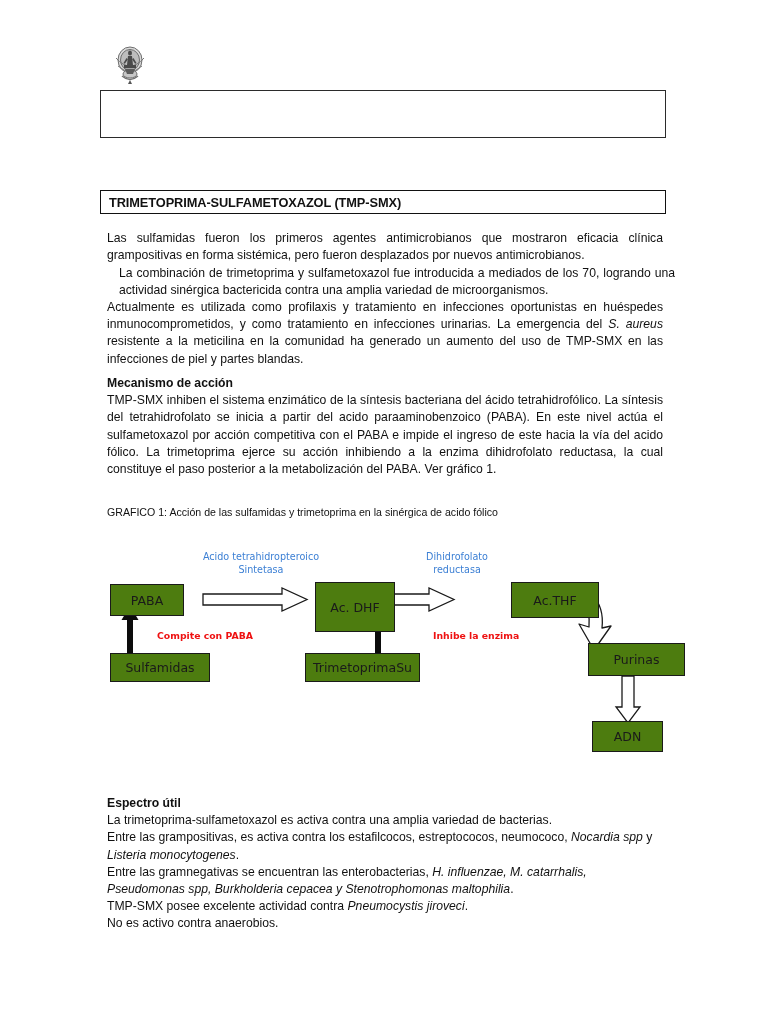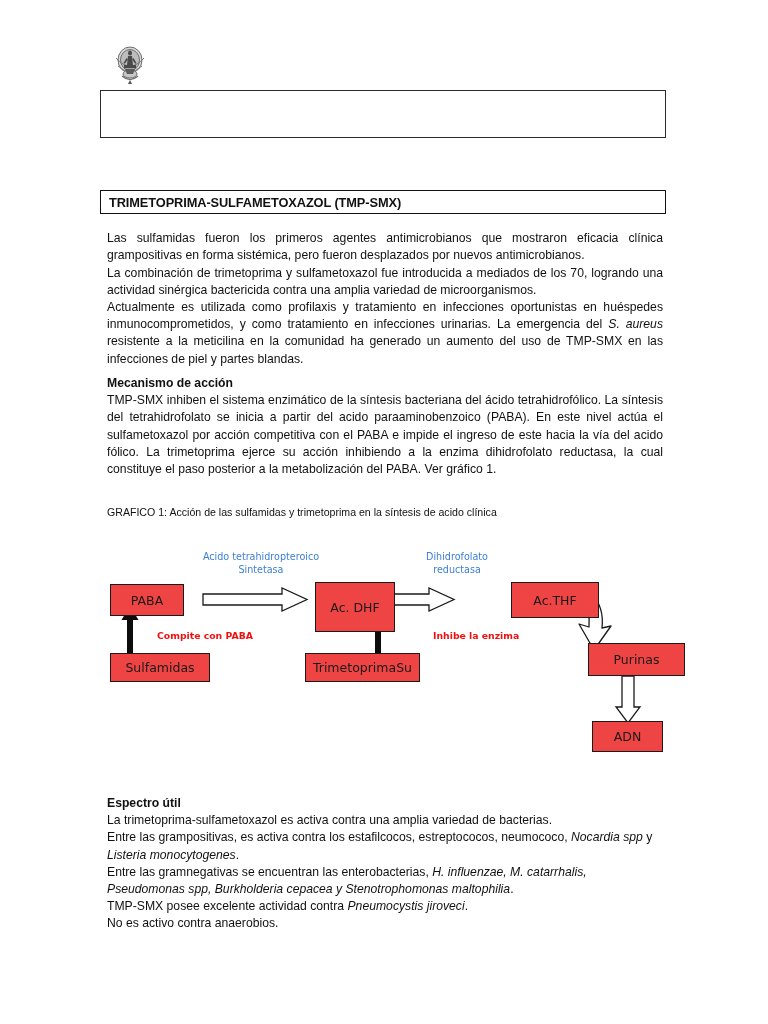--- a/index.html
+++ b/index.html
@@ -97,21 +97,21 @@
   .diagram {
     position: absolute;
     left: 100px;
     top: 540px;
     width: 568px;
     height: 230px;
   }
   .dbox {
     position: absolute;
     border: 1.4px solid #1a1a1a;
-    background: #ef4444;
+    background: #4d7c0f;
     box-sizing: border-box;
     display: flex;
     align-items: center;
     justify-content: center;
     font-family: "DejaVu Sans", sans-serif;
     font-size: 12.5px;
     color: #1a1a1a;
     white-space: nowrap;
   }
   .blue-label {
@@ -169,34 +169,34 @@
   <div class="header-box"></div>
 
   <div class="title-box">
     <span class="title-text">TRIMETOPRIMA-SULFAMETOXAZOL (TMP-SMX)</span>
   </div>
 
   <div class="body-block" style="top:230px;">
     <p>Las sulfamidas fueron los primeros agentes antimicrobianos que mostraron eficacia clínica grampositivas en forma sistémica, pero fueron desplazados por nuevos antimicrobianos.</p>
   </div>
 
-  <div class="body-block" style="top:265px;">
+  <div class="body-block" style="top:265px;margin-left:12px;">
     <p>La combinación de trimetoprima y sulfametoxazol fue introducida a mediados de los 70, logrando una actividad sinérgica bactericida contra una amplia variedad de microorganismos.</p>
   </div>
 
   <div class="body-block" style="top:299px;">
     <p><span>Actualmente es utilizada como profilaxis y tratamiento en infecciones oportunistas en huéspedes inmunocomprometidos, y como tratamiento en infecciones urinarias. La emergencia del </span><i>S. aureus</i><span> resistente a la meticilina en la comunidad ha generado un aumento del uso de TMP-SMX en las infecciones de piel y partes blandas.</span></p>
   </div>
 
   <div class="body-block" style="top:375px;">
     <p class="section-head nojust">Mecanismo de acción</p>
     <p>TMP-SMX inhiben el sistema enzimático de la síntesis bacteriana del ácido  tetrahidrofólico. La síntesis del tetrahidrofolato se inicia a partir del acido paraaminobenzoico (PABA). En este nivel actúa el sulfametoxazol por acción competitiva con el PABA e impide el ingreso de este hacia la vía del acido fólico. La trimetoprima ejerce su acción inhibiendo a la enzima dihidrofolato reductasa, la cual constituye el paso posterior a la metabolización del PABA. Ver gráfico 1.</p>
   </div>
 
-  <div class="caption" style="top:505px;">GRAFICO 1: Acción de las sulfamidas y trimetoprima en la síntesis de acido clínica</div>
+  <div class="caption" style="top:505px;">GRAFICO 1: Acción de las sulfamidas y trimetoprima en la sinérgica de acido fólico</div>
 
   <div class="diagram">
 
     <svg class="svg-layer" viewBox="0 0 568 230">
 
       <g fill="#ffffff" stroke="#1a1a1a" stroke-width="1.3">
         <path d="M103 54 L182 54 L182 48 L207 59.5 L182 71 L182 65 L103 65 Z"></path>
       </g>
 
       <g fill="#ffffff" stroke="#1a1a1a" stroke-width="1.3">

